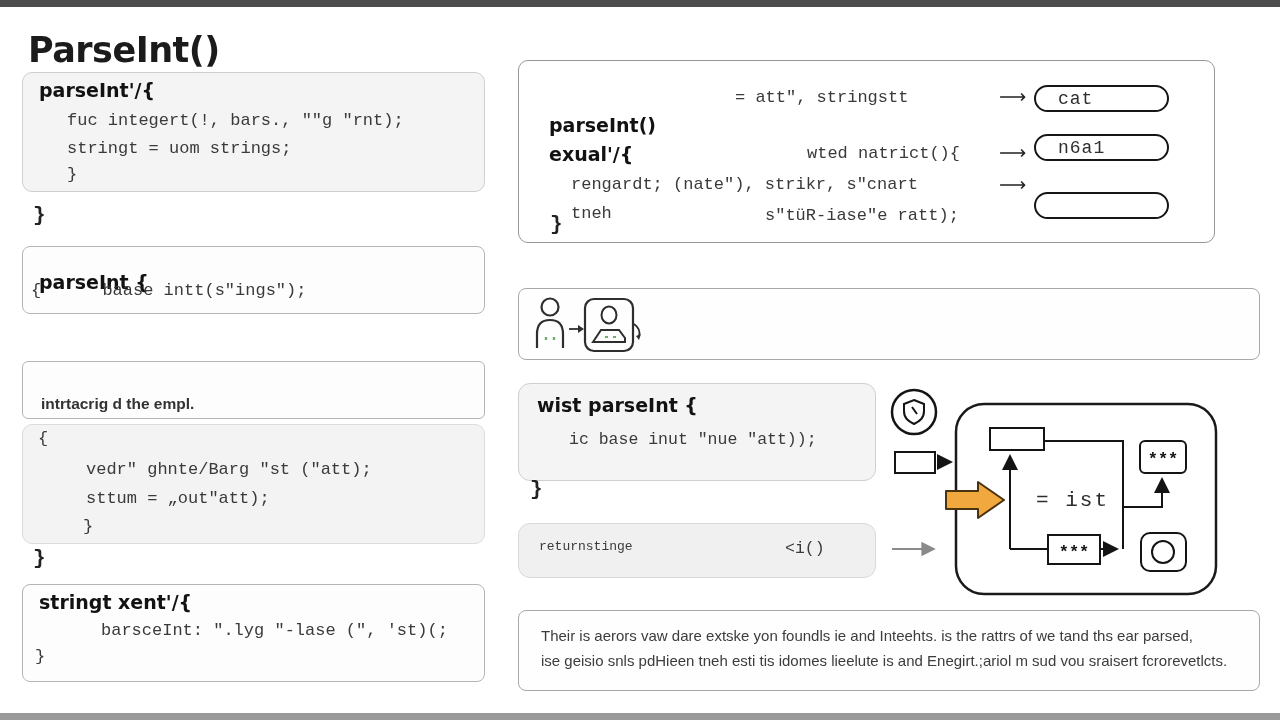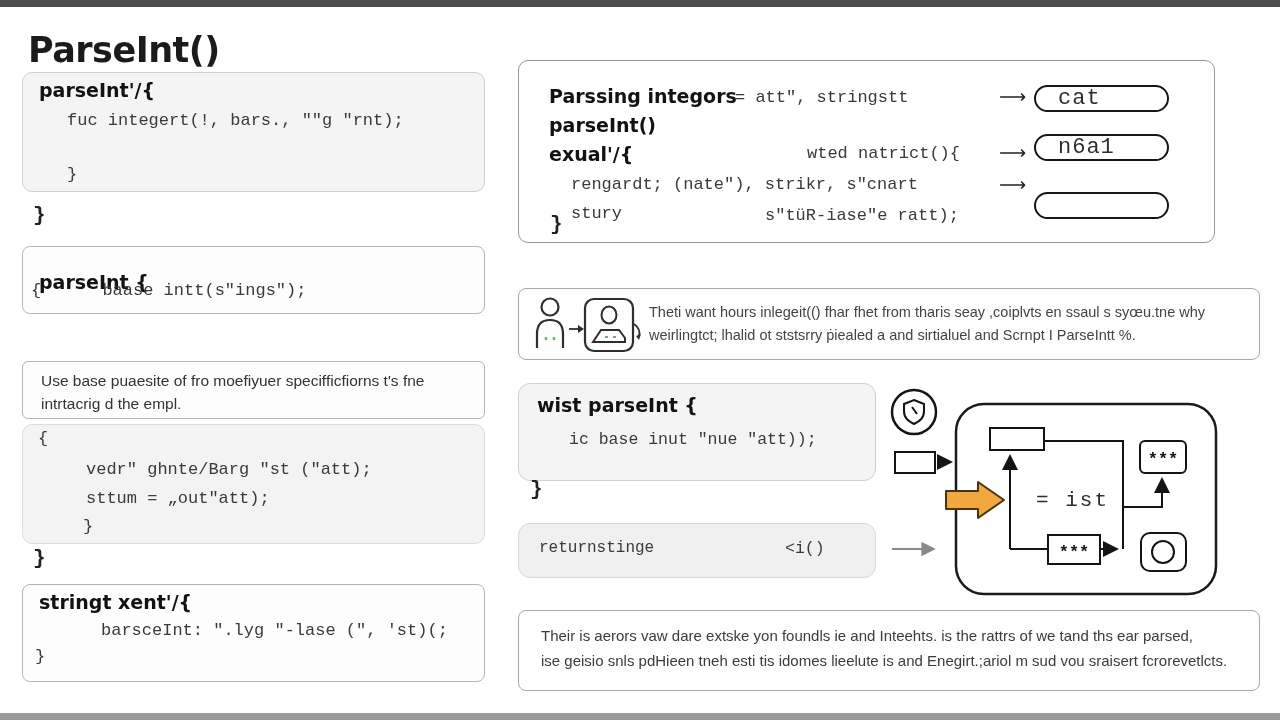--- a/index.html
+++ b/index.html
@@ -15,73 +15,72 @@
   .card.white{background:#fdfdfd;border:1px solid #b5b5b5;border-radius:8px;}
   .mono{font-family:"Liberation Mono",monospace;white-space:pre;color:#3a3a3a;font-size:17px;}
   .hdr{font-family:"DejaVu Sans",sans-serif;font-weight:700;color:#121212;font-size:19px;white-space:pre;}
   .brace{font-family:"Liberation Mono",monospace;font-size:21px;color:#222;font-weight:bold;}
   .note-text{font-size:15.5px;color:#333;line-height:23px;white-space:pre;}
   .body-text{font-size:14.5px;color:#444;line-height:22px;white-space:pre;}
   .bottom-text{font-size:15px;color:#3c3c3c;line-height:24px;white-space:pre;}
   .panel{background:#ffffff;border:1.5px solid #979797;border-radius:10px;}
   .pill{width:135px;height:27px;border:2px solid #161616;border-radius:15px;background:#fff;
         display:flex;align-items:center;padding-left:22px;box-sizing:border-box;
-        font-family:"Liberation Mono",monospace;font-size:22px;color:#2e2e2e;letter-spacing:1px;}
+        font-family:"Liberation Mono",monospace;font-size:18px;color:#2e2e2e;letter-spacing:1px;}
   .arrow-glyph{font-size:19px;color:#222;}
   .infobox{background:#fefefe;border:1.3px solid #a8a8a8;border-radius:8px;}
   .graybox{background:#f2f2f2;border:1px solid #d9d9d9;border-radius:12px;}
 </style>
 </head>
 <body>
 
 <div class="canvas">
   <div class="abs bar-top"></div>
   <div class="abs bar-bottom"></div>
 
   <div class="abs title">ParseInt()</div>
 
   <div class="abs card gray" style="left:22px;top:72px;width:461px;height:118px;">
     <div class="abs hdr" style="left:16px;top:6px;">parseInt'/{</div>
     <div class="abs mono" style="left:44px;top:38px;">fuc integert(!, bars., ""g "rnt);</div>
+    <div class="abs mono" style="left:44px;top:66px;">stringt = uom strings;</div>
     <div class="abs mono" style="left:44px;top:92px;">}</div>
   </div>
   <div class="abs brace" style="left:33px;top:204px;">}</div>
 
   <div class="abs card white" style="left:22px;top:246px;width:461px;height:66px;">
     <div class="abs hdr" style="left:16px;top:5px;margin-top:19px;">parseInt {</div>
     <div class="abs mono" style="left:8px;top:34px;">{      baase intt(s"ings");</div>
   </div>
 
   <div class="abs card white" style="left:22px;top:361px;width:461px;height:56px;border-radius:6px;">
-    <div class="abs note-text" style="left:18px;top:7px;">Use base puaesite of fro moefiyuer specifficfiorns t's fne</div>
-    <div class="abs note-text" style="left:18px;top:30px;">intrtacrig d the empl.</div>
+    <div class="abs note-text" style="left:18px;top:30px;font-weight:bold;">intrtacrig d the empl.</div>
   </div>
 
   <div class="abs card gray" style="left:22px;top:424px;width:461px;height:118px;background:#f3f3f3;border-color:#dcdcdc;">
     <div class="abs mono" style="left:15px;top:4px;">{</div>
     <div class="abs mono" style="left:63px;top:35px;">vedr" ghnte/Barg "st ("att);</div>
     <div class="abs mono" style="left:63px;top:64px;">sttum = „out"att);</div>
     <div class="abs mono" style="left:60px;top:92px;">}</div>
   </div>
   <div class="abs brace" style="left:33px;top:547px;">}</div>
 
   <div class="abs card white" style="left:22px;top:584px;width:461px;height:96px;">
     <div class="abs hdr" style="left:16px;top:6px;">stringt xent'/{</div>
     <div class="abs mono" style="left:78px;top:36px;">barsceInt: ".lyg "-lase (", 'st)(;</div>
     <div class="abs mono" style="left:12px;top:62px;">}</div>
   </div>
 
   <div class="abs panel" style="left:518px;top:60px;width:695px;height:181px;">
-    <div class="abs hdr" style="left:30px;top:24px;">Parssing integors</div>
     <div class="abs mono" style="left:216px;top:27px;">= att", stringstt</div>
     <div class="abs hdr" style="left:30px;top:53px;">parseInt()</div>
     <div class="abs hdr" style="left:30px;top:82px;">exual'/{</div>
     <div class="abs mono" style="left:288px;top:83px;">wted natrict(){</div>
     <div class="abs mono" style="left:52px;top:114px;">rengardt; (nate"), strikr, s"cnart</div>
-    <div class="abs mono" style="left:52px;top:143px;">stury</div>
+    <div class="abs mono" style="left:52px;top:143px;">tneh</div>
     <div class="abs mono" style="left:246px;top:145px;">s"tüR-iase"e ratt);</div>
     <div class="abs brace" style="left:31px;top:152px;">}</div>
 
     <span class="abs arrow-glyph" style="left:480px;top:24px;">⟶</span>
     <span class="abs arrow-glyph" style="left:480px;top:80px;">⟶</span>
     <span class="abs arrow-glyph" style="left:480px;top:112px;">⟶</span>
 
     <div class="abs pill" style="left:515px;top:24px;">
       <span>cat</span>
     </div>
@@ -100,32 +99,30 @@
       <path d="M13 41 v3 M21 41 v3" stroke="#6fae6f" stroke-width="2.4"></path>
       <path d="M36 33 h9" stroke="#2e2e2e" stroke-width="1.8"></path>
       <path d="M45 29 l6 4 -6 4 z" fill="#2e2e2e"></path>
       <rect x="52" y="3" width="48" height="52" rx="9" fill="none" stroke="#2e2e2e" stroke-width="2.2"></rect>
       <ellipse cx="76" cy="19" rx="7.5" ry="8.5" fill="none" stroke="#2e2e2e" stroke-width="2"></ellipse>
       <path d="M60 46 L68 34 H86 L92 42 V46 Z" fill="none" stroke="#2e2e2e" stroke-width="2"></path>
       <path d="M72 41 h3 M80 41 h3" stroke="#6fae6f" stroke-width="2.2"></path>
       <path d="M101 28 q7 5 5 12" fill="none" stroke="#2e2e2e" stroke-width="1.8"></path>
       <path d="M103 40 l3 4 2 -6 z" fill="#2e2e2e"></path>
     </svg>
-    <div class="abs body-text" style="left:130px;top:12px;">Theti want hours inlegeit(() fhar fhet from tharis seay ,coiplvts en ssaul s syœu.tne why</div>
-    <div class="abs body-text" style="left:130px;top:35px;">weirlingtct; lhalid ot ststsrry ṗiealed a and sirtialuel and Scrnpt I ParseIntt %.</div>
   </div>
 
   <div class="abs graybox" style="left:518px;top:383px;width:356px;height:96px;background:#f4f4f4;border:1px solid #cfcfcf;">
     <div class="abs hdr" style="left:18px;top:10px;">wist parseInt {</div>
     <div class="abs mono" style="left:50px;top:46px;font-size:16.5px;">ic base inut "nue "att));</div>
   </div>
   <div class="abs brace" style="left:530px;top:478px;">}</div>
 
   <div class="abs graybox" style="left:518px;top:523px;width:356px;height:53px;background:#f0f0f0;">
-    <div class="abs mono" style="left:20px;top:15px;font-size:16px;">returnstinge</div>
+    <div class="abs mono" style="left:20px;top:15px;font-size:13px;">returnstinge</div>
     <div class="abs mono" style="left:266px;top:15px;font-size:16.5px;">&lt;i()</div>
   </div>
 
   <svg class="abs" style="left:880px;top:385px;" width="346" height="215" viewBox="880 385 346 215">
     <defs>
       <marker id="ah" markerWidth="9" markerHeight="9" refX="7" refY="4" orient="auto">
         <path d="M0,0 L8,4 L0,8 z" fill="#141414"></path>
       </marker>
       <marker id="ahg" markerWidth="9" markerHeight="9" refX="7" refY="4" orient="auto">
         <path d="M0,0 L8,4 L0,8 z" fill="#8a8a8a"></path>

